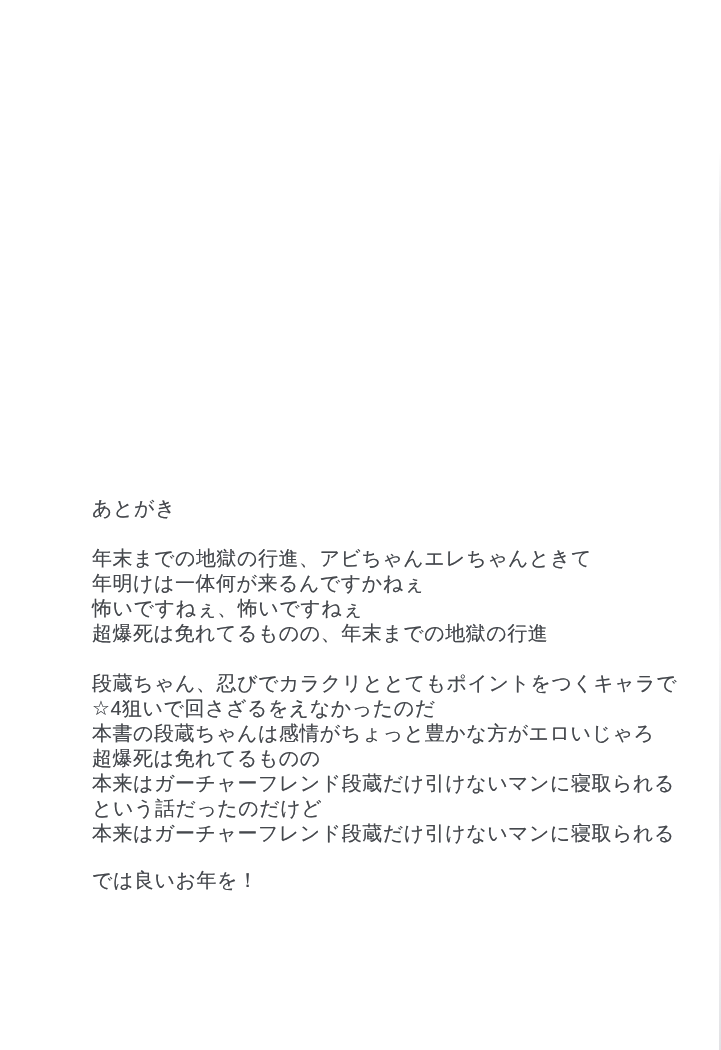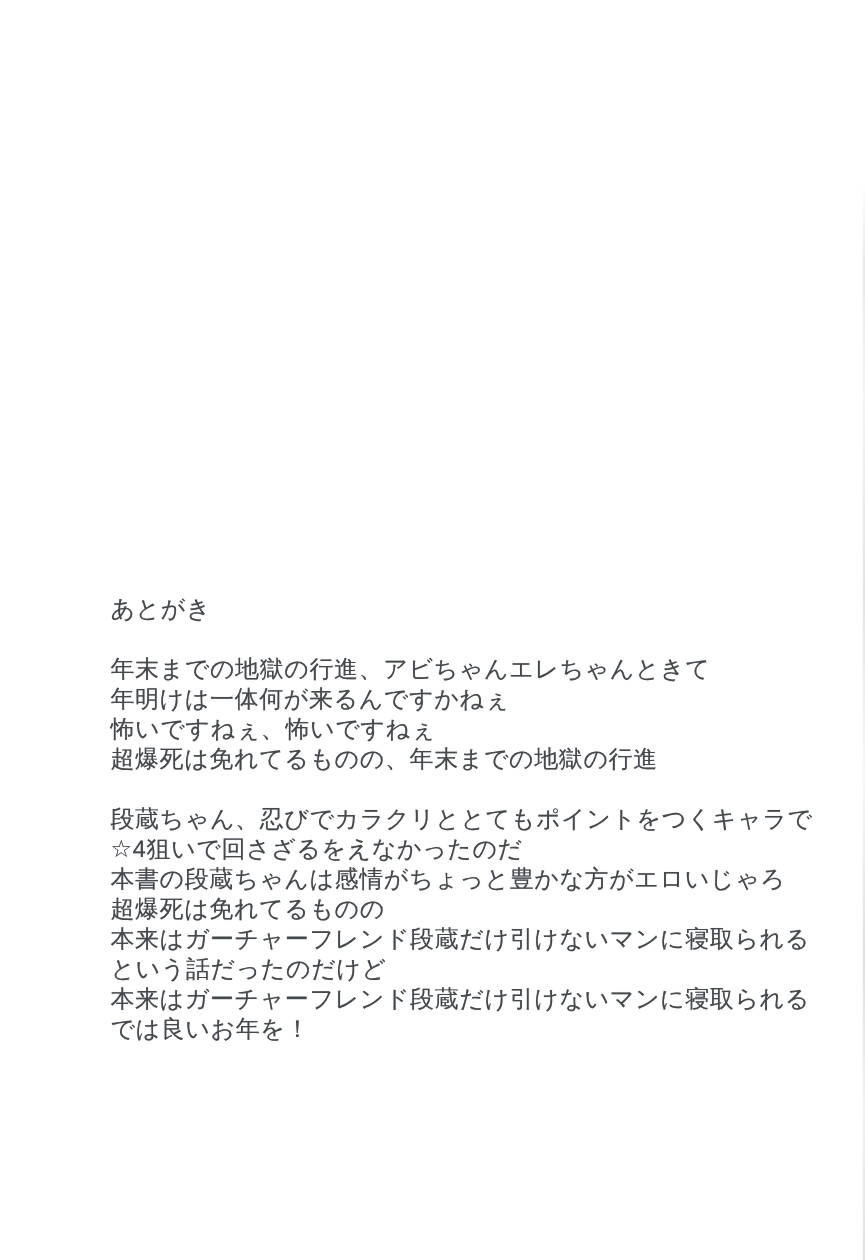--- a/index.html
+++ b/index.html
@@ -43,20 +43,21 @@
   .para {
     margin: 0;
   }
   .para + .para {
     margin-top: 25px;
   }
   .line {
     white-space: nowrap;
   }
   .closing {
+    margin-top: 22px;
     white-space: nowrap;
   }
   .scan-edge {
     position: absolute;
     right: 0;
     top: 150px;
     bottom: 0;
     width: 2px;
     background: linear-gradient(
       to bottom,

